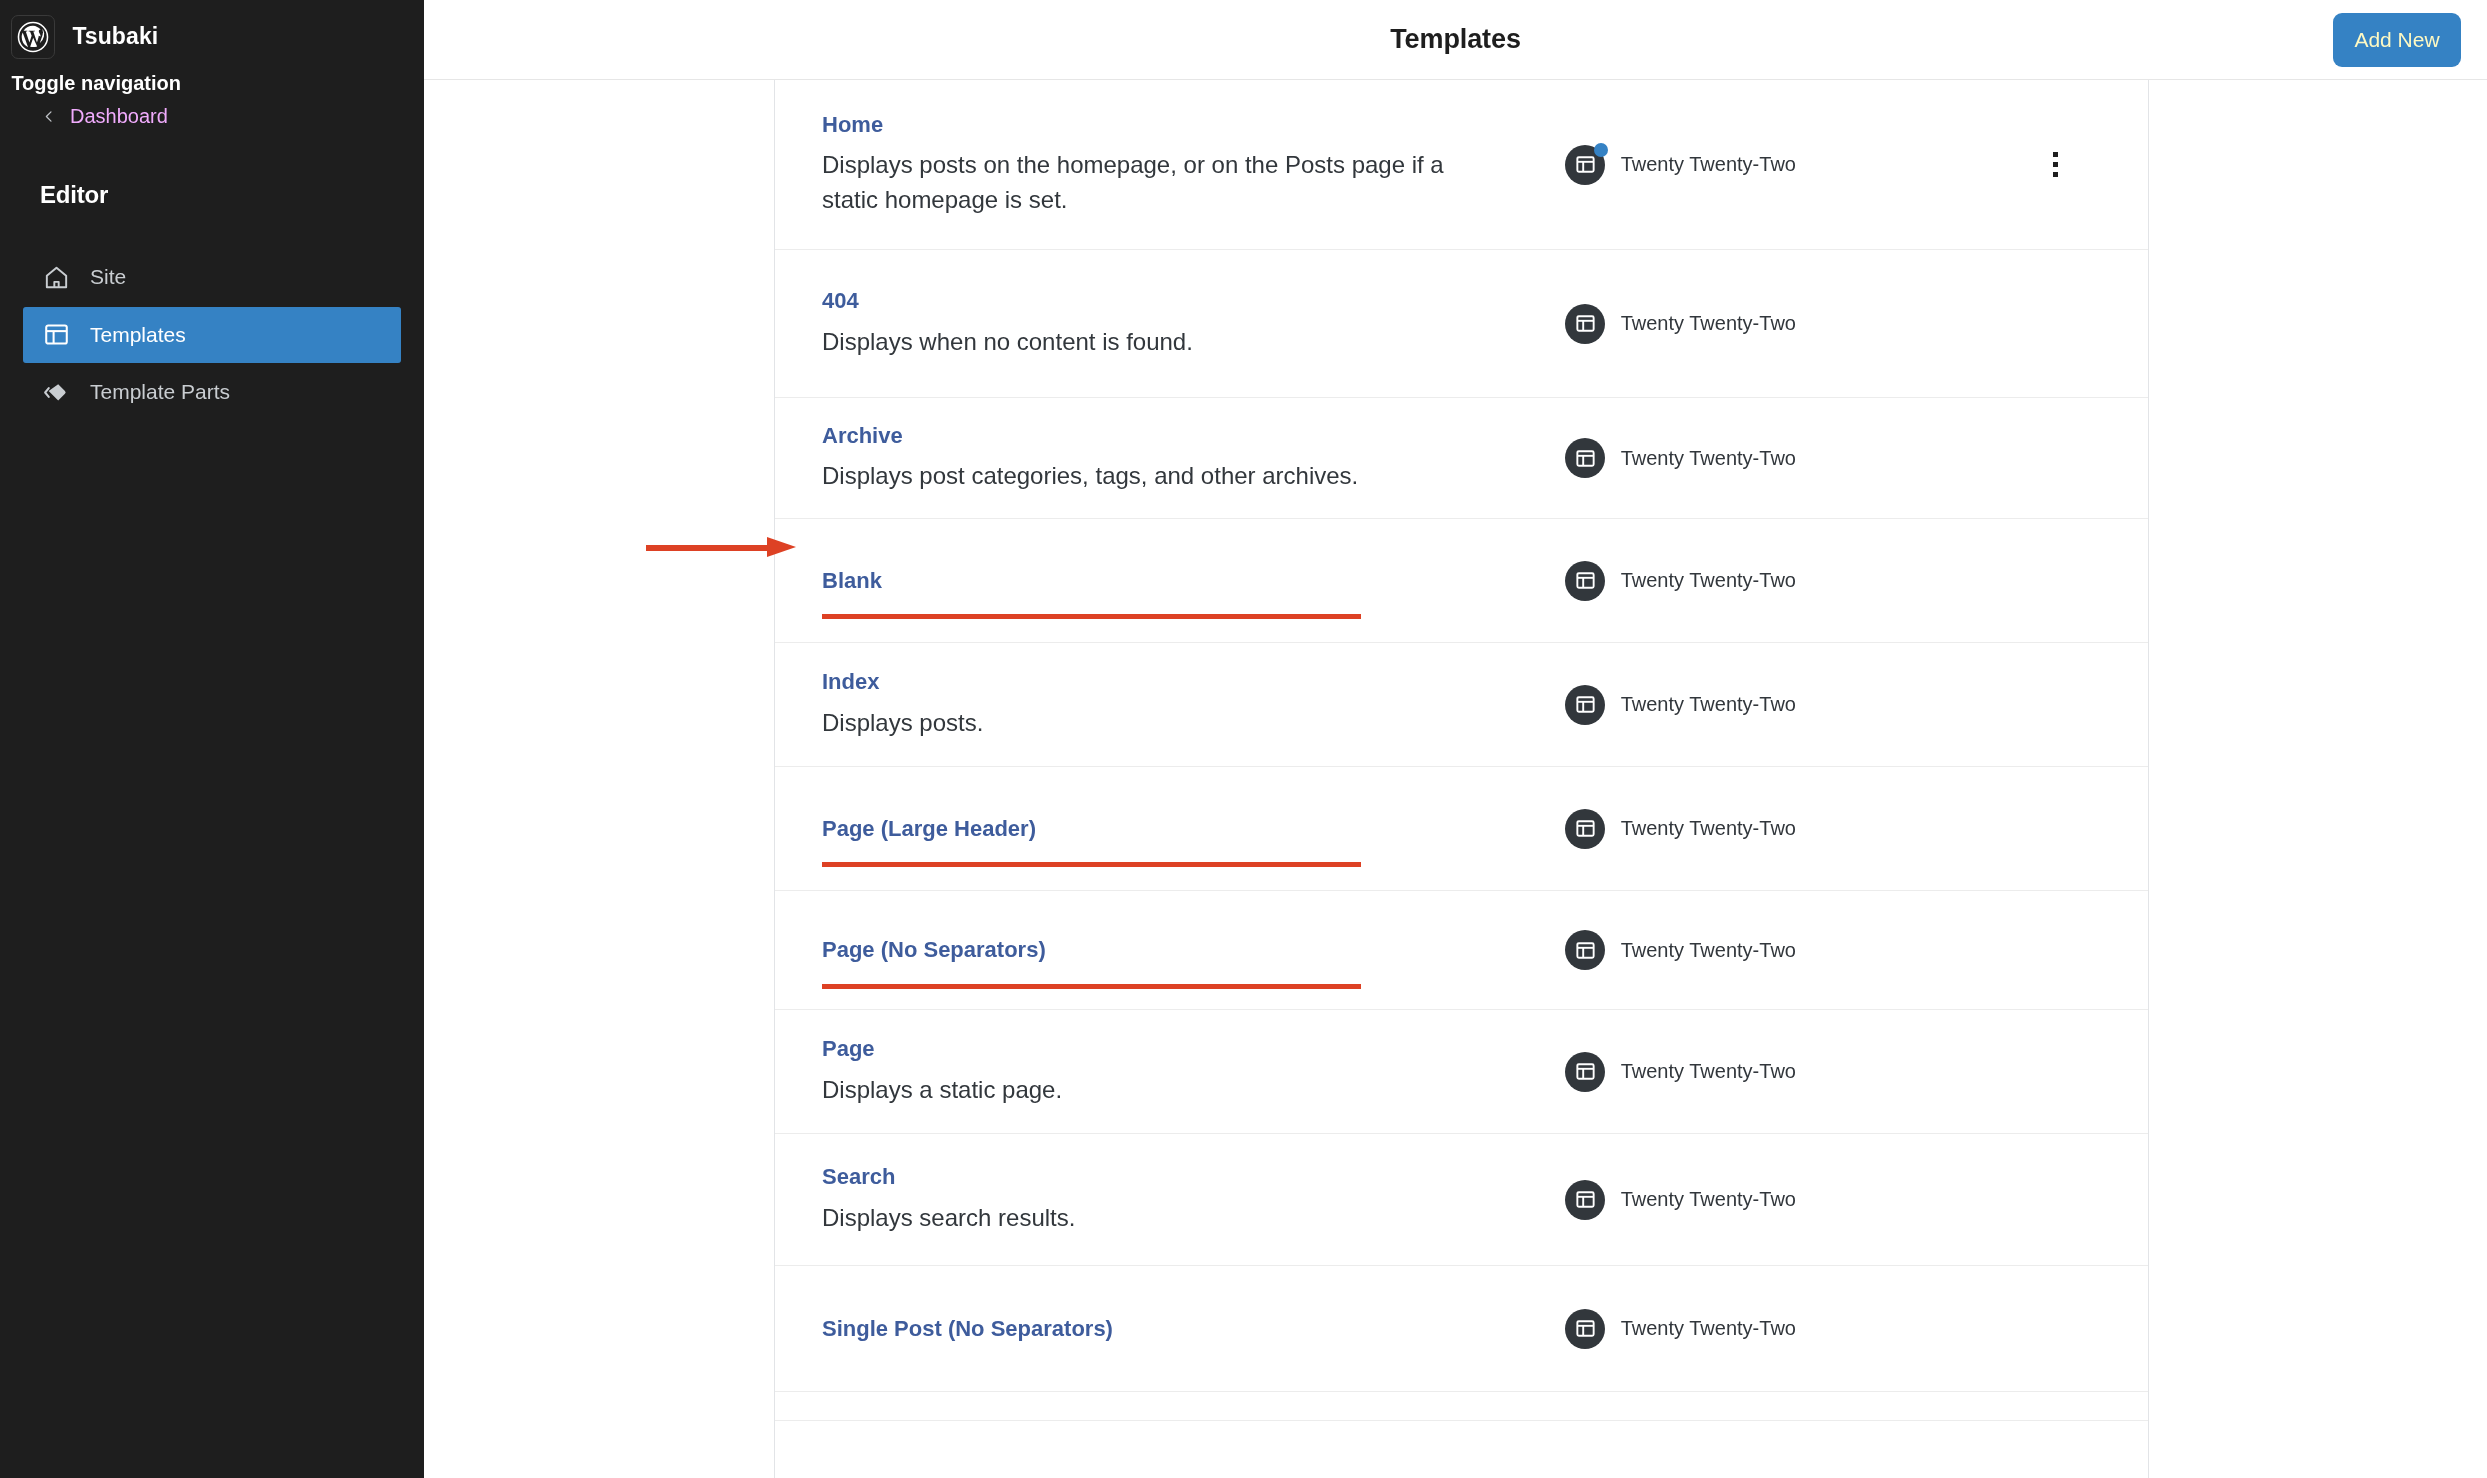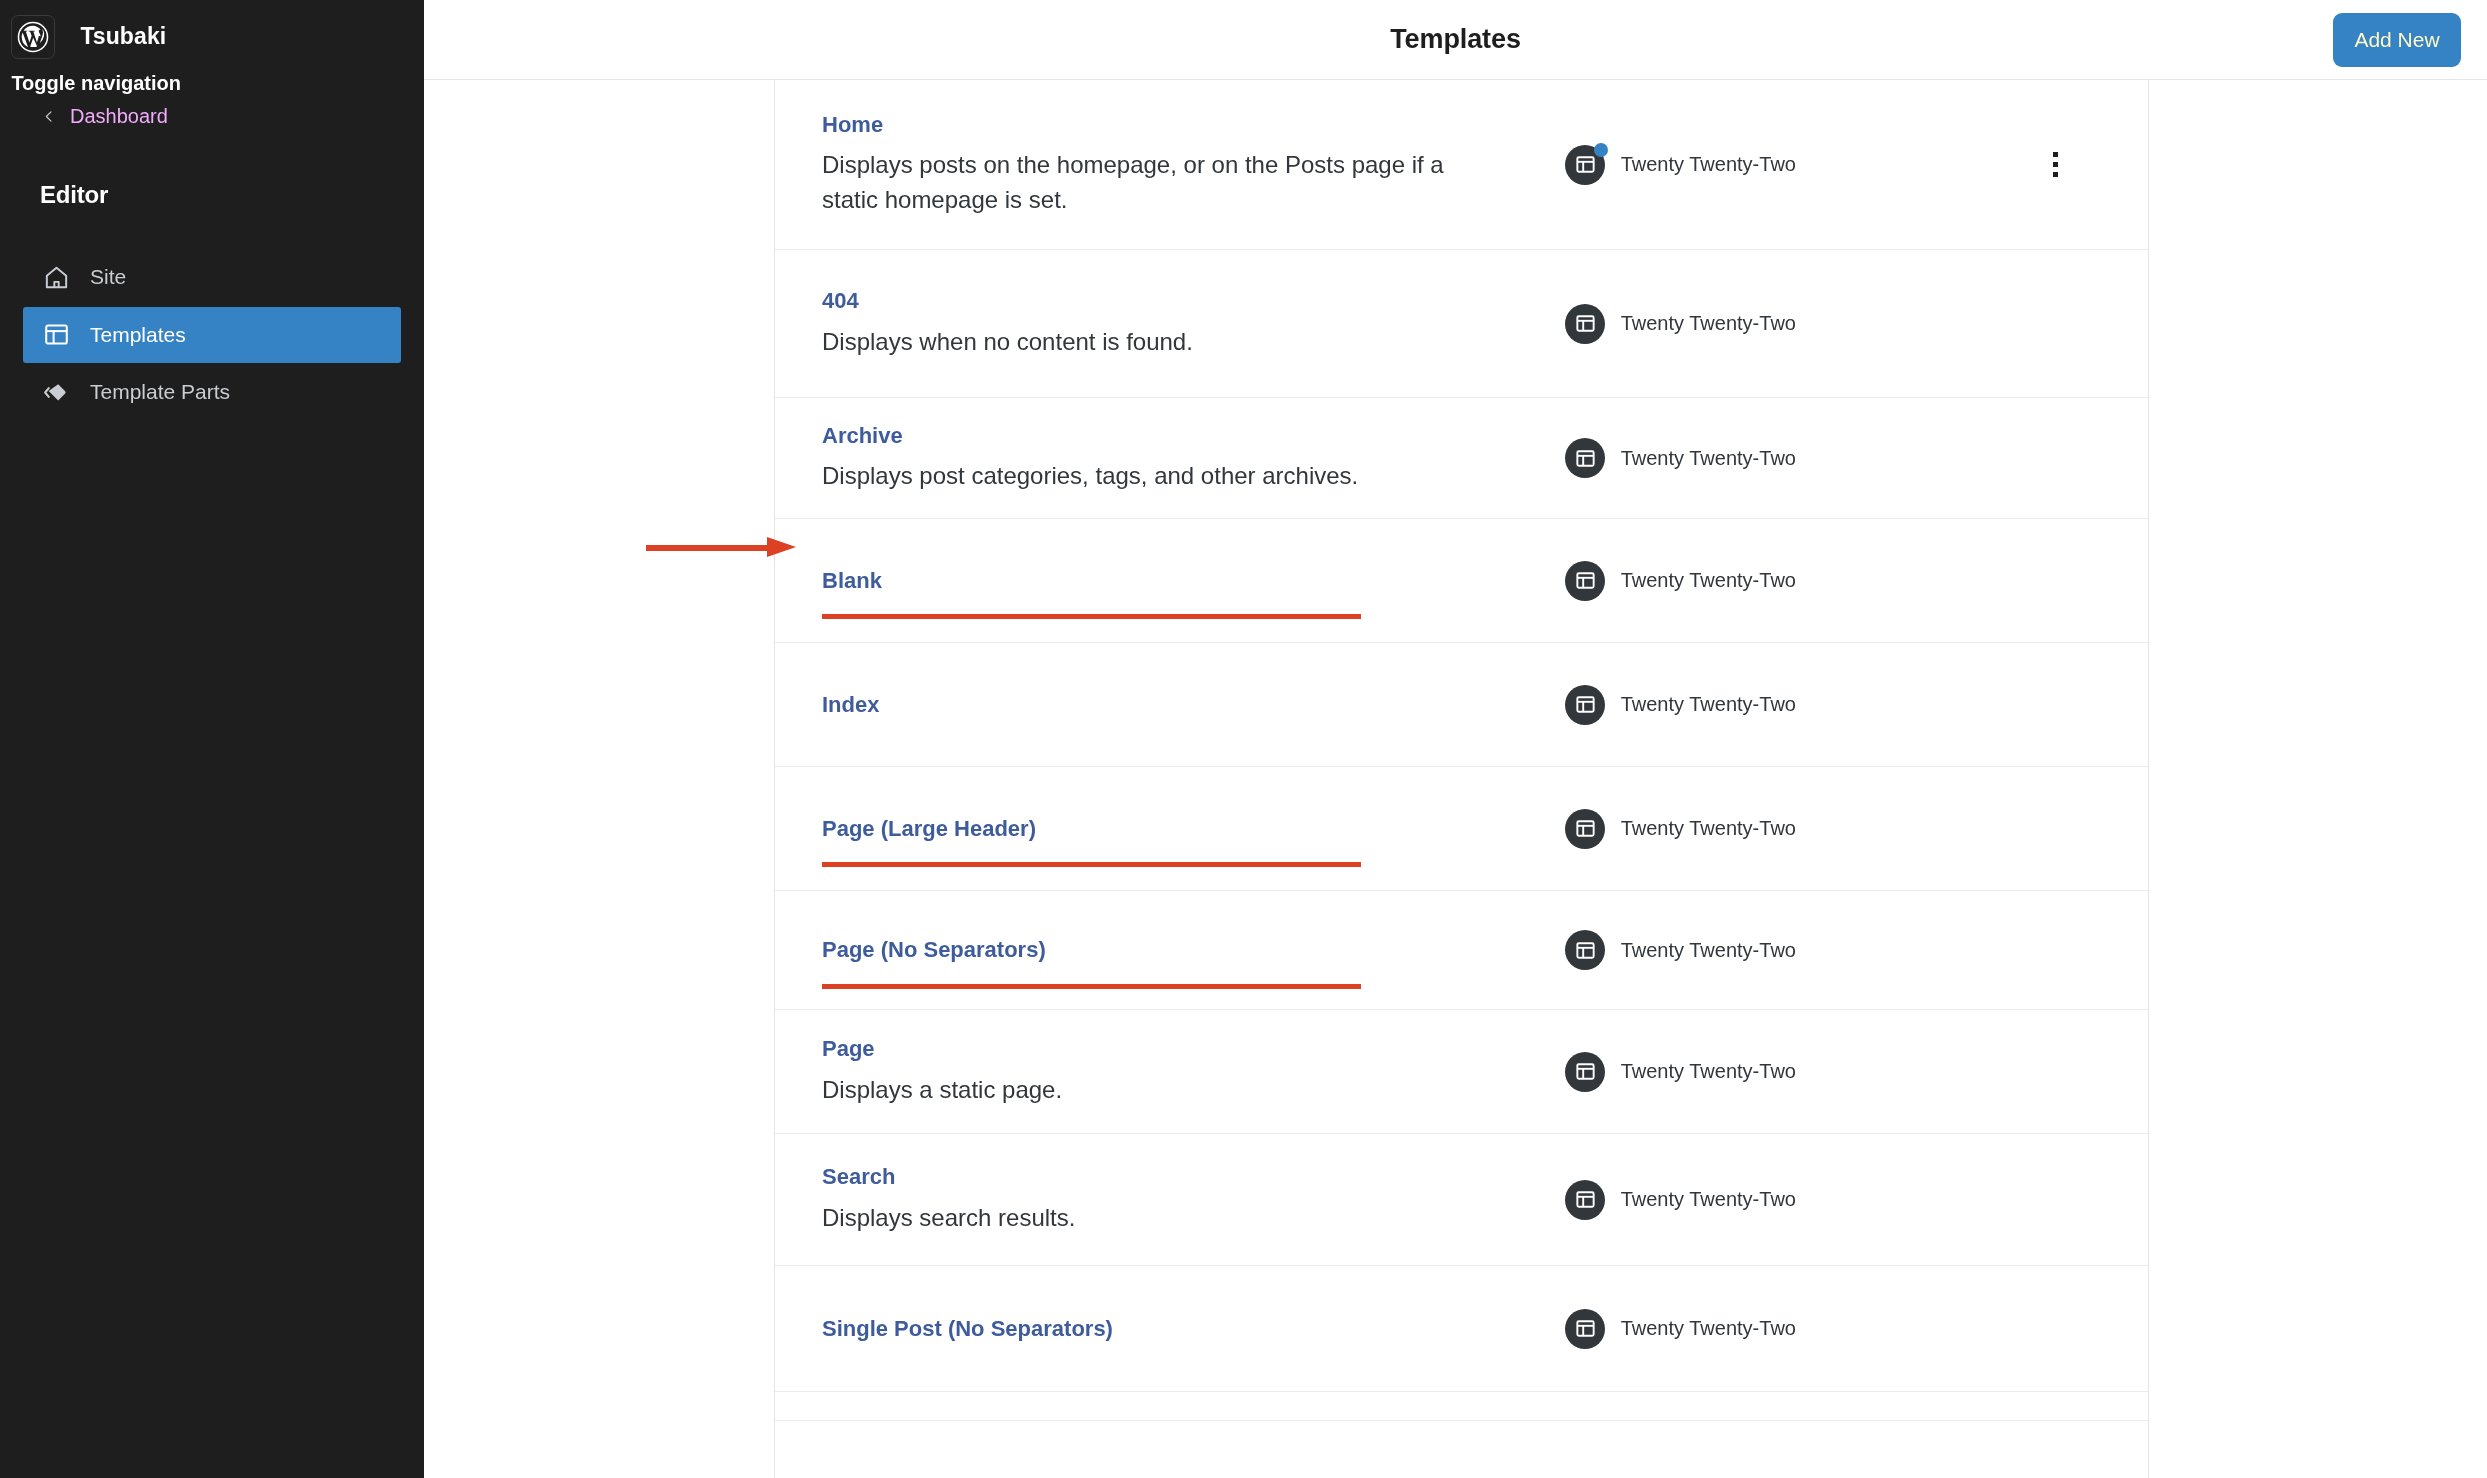--- a/index.html
+++ b/index.html
@@ -27,21 +27,21 @@
   .wp-logo-box {
     width: 44px; height: 44px;
     border-radius: 7.1px;
     background: #1e1e1e;
     border: 1.4px solid #3a3a3a;
     display: flex; align-items: center; justify-content: center;
     flex: 0 0 44px;
   }
   .wp-logo-box svg { width: 34px; height: 34px; display: block; }
   .site-title {
-    margin-left: 25px;
+    margin-left: 17px;
     font-size: 23px;
     font-weight: 700;
     color: #ffffff;
     letter-spacing: 0.1px;
   }
   .toggle-nav {
     padding: 11.4px 0 0 11.4px;
     font-size: 20px;
     font-weight: 700;
     color: #ffffff;
@@ -387,20 +387,21 @@
             </span>
           </span>
           <span class="theme-name">Twenty Twenty-Two</span>
         </div>
         <div class="anno-underline" style="bottom:23px"></div>
       </div>
 
       <div class="trow" style="height:124px">
         <div class="col-template">
           <span class="tmpl-link">Index</span>
+          <div class="tmpl-desc">Displays posts.</div>
         </div>
         <div class="col-added">
           <span class="theme-badge-wrap">
             <span class="theme-circle">
               <svg viewBox="0 0 24 24" aria-hidden="true">
                 <rect x="3.5" y="4.5" width="17" height="15" rx="1.6" fill="none" stroke="#ffffff" stroke-width="2"></rect>
                 <line x1="3.5" y1="9.2" x2="20.5" y2="9.2" stroke="#ffffff" stroke-width="2"></line>
                 <line x1="9.6" y1="9.2" x2="9.6" y2="19.5" stroke="#ffffff" stroke-width="2"></line>
               </svg>
             </span>

